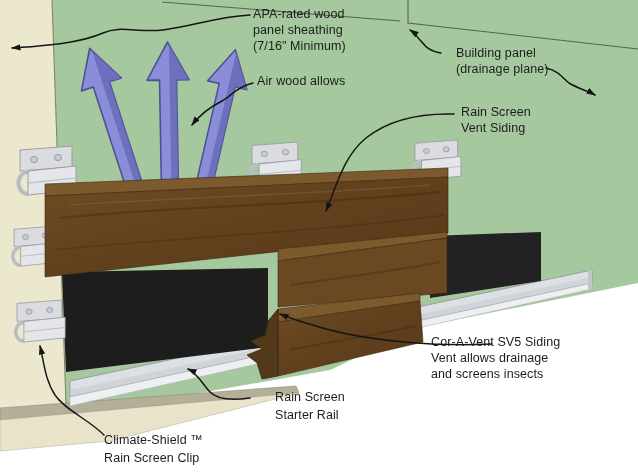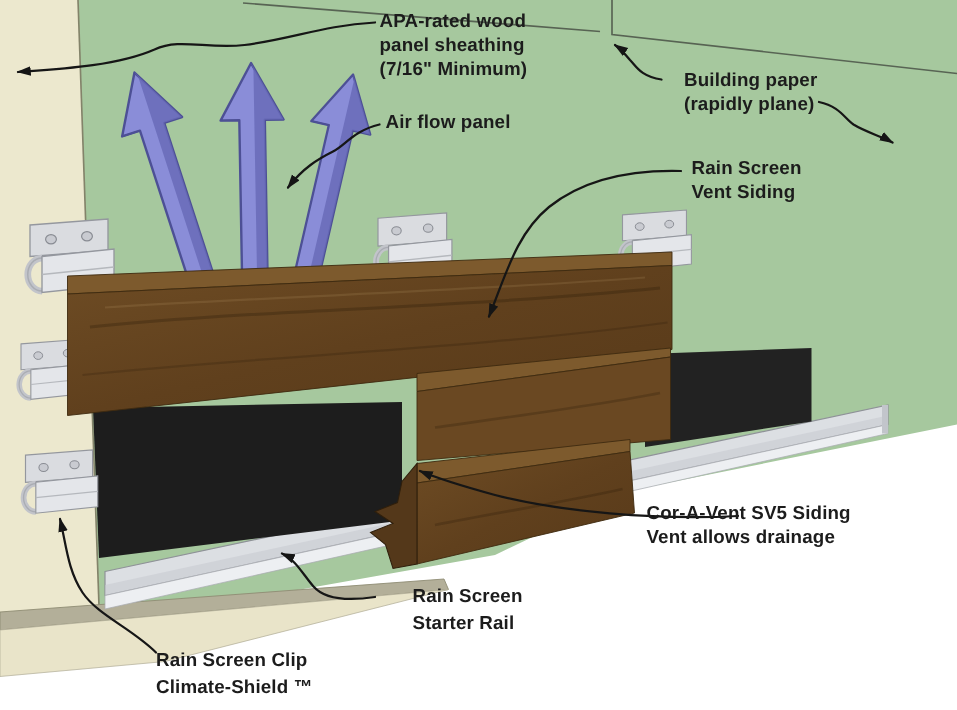--- a/index.html
+++ b/index.html
@@ -4,21 +4,21 @@
 <style>
   html,body{margin:0;padding:0;background:#ffffff;}
   .stage{
     position:relative;width:638px;height:473px;overflow:hidden;
     background:var(--page,#ffffff);
     font-family:"Liberation Sans",sans-serif;
   }
   .stage svg{position:absolute;left:0;top:0;}
   .lbl{
     position:absolute;
-    font-size:12.5px;font-weight:700;line-height:16px;
+    font-size:12.5px;font-weight:400;line-height:16px;
     color:#1c1c1c;white-space:nowrap;letter-spacing:.1px;
   }
   .lbl .ln{display:block;}
 </style>
 </head>
 <body>
 
 <div class="stage">
 
 <svg width="638" height="473" viewBox="0 0 638 473">
@@ -121,41 +121,42 @@
   </g>
 </svg>
 
 <div class="lbl" style="left:253px;top:6px">
   <span class="ln">APA-rated wood</span>
   <span class="ln">panel sheathing</span>
   <span class="ln">(7/16" Minimum)</span>
 </div>
 
 <div class="lbl" style="left:257px;top:73px">
-  <span class="ln">Air flow panel</span>
+  <span class="ln">Air wood allows</span>
 </div>
 
 <div class="lbl" style="left:456px;top:45px">
-  <span class="ln">Building paper</span>
-  <span class="ln">(rapidly plane)</span>
+  <span class="ln">Building panel</span>
+  <span class="ln">(drainage plane)</span>
 </div>
 
 <div class="lbl" style="left:461px;top:104px">
   <span class="ln">Rain Screen</span>
   <span class="ln">Vent Siding</span>
 </div>
 
 <div class="lbl" style="left:431px;top:334px">
   <span class="ln">Cor-A-Vent SV5 Siding</span>
   <span class="ln">Vent allows drainage</span>
+  <span class="ln">and screens insects</span>
 </div>
 
 <div class="lbl" style="left:275px;top:389px;line-height:17.5px">
   <span class="ln">Rain Screen</span>
   <span class="ln">Starter Rail</span>
 </div>
 
 <div class="lbl" style="left:104px;top:431px;line-height:18px">
+  <span class="ln">Climate-Shield ™</span>
   <span class="ln">Rain Screen Clip</span>
-  <span class="ln">Climate-Shield ™</span>
 </div>
 
 </div>
 
 </body></html>

